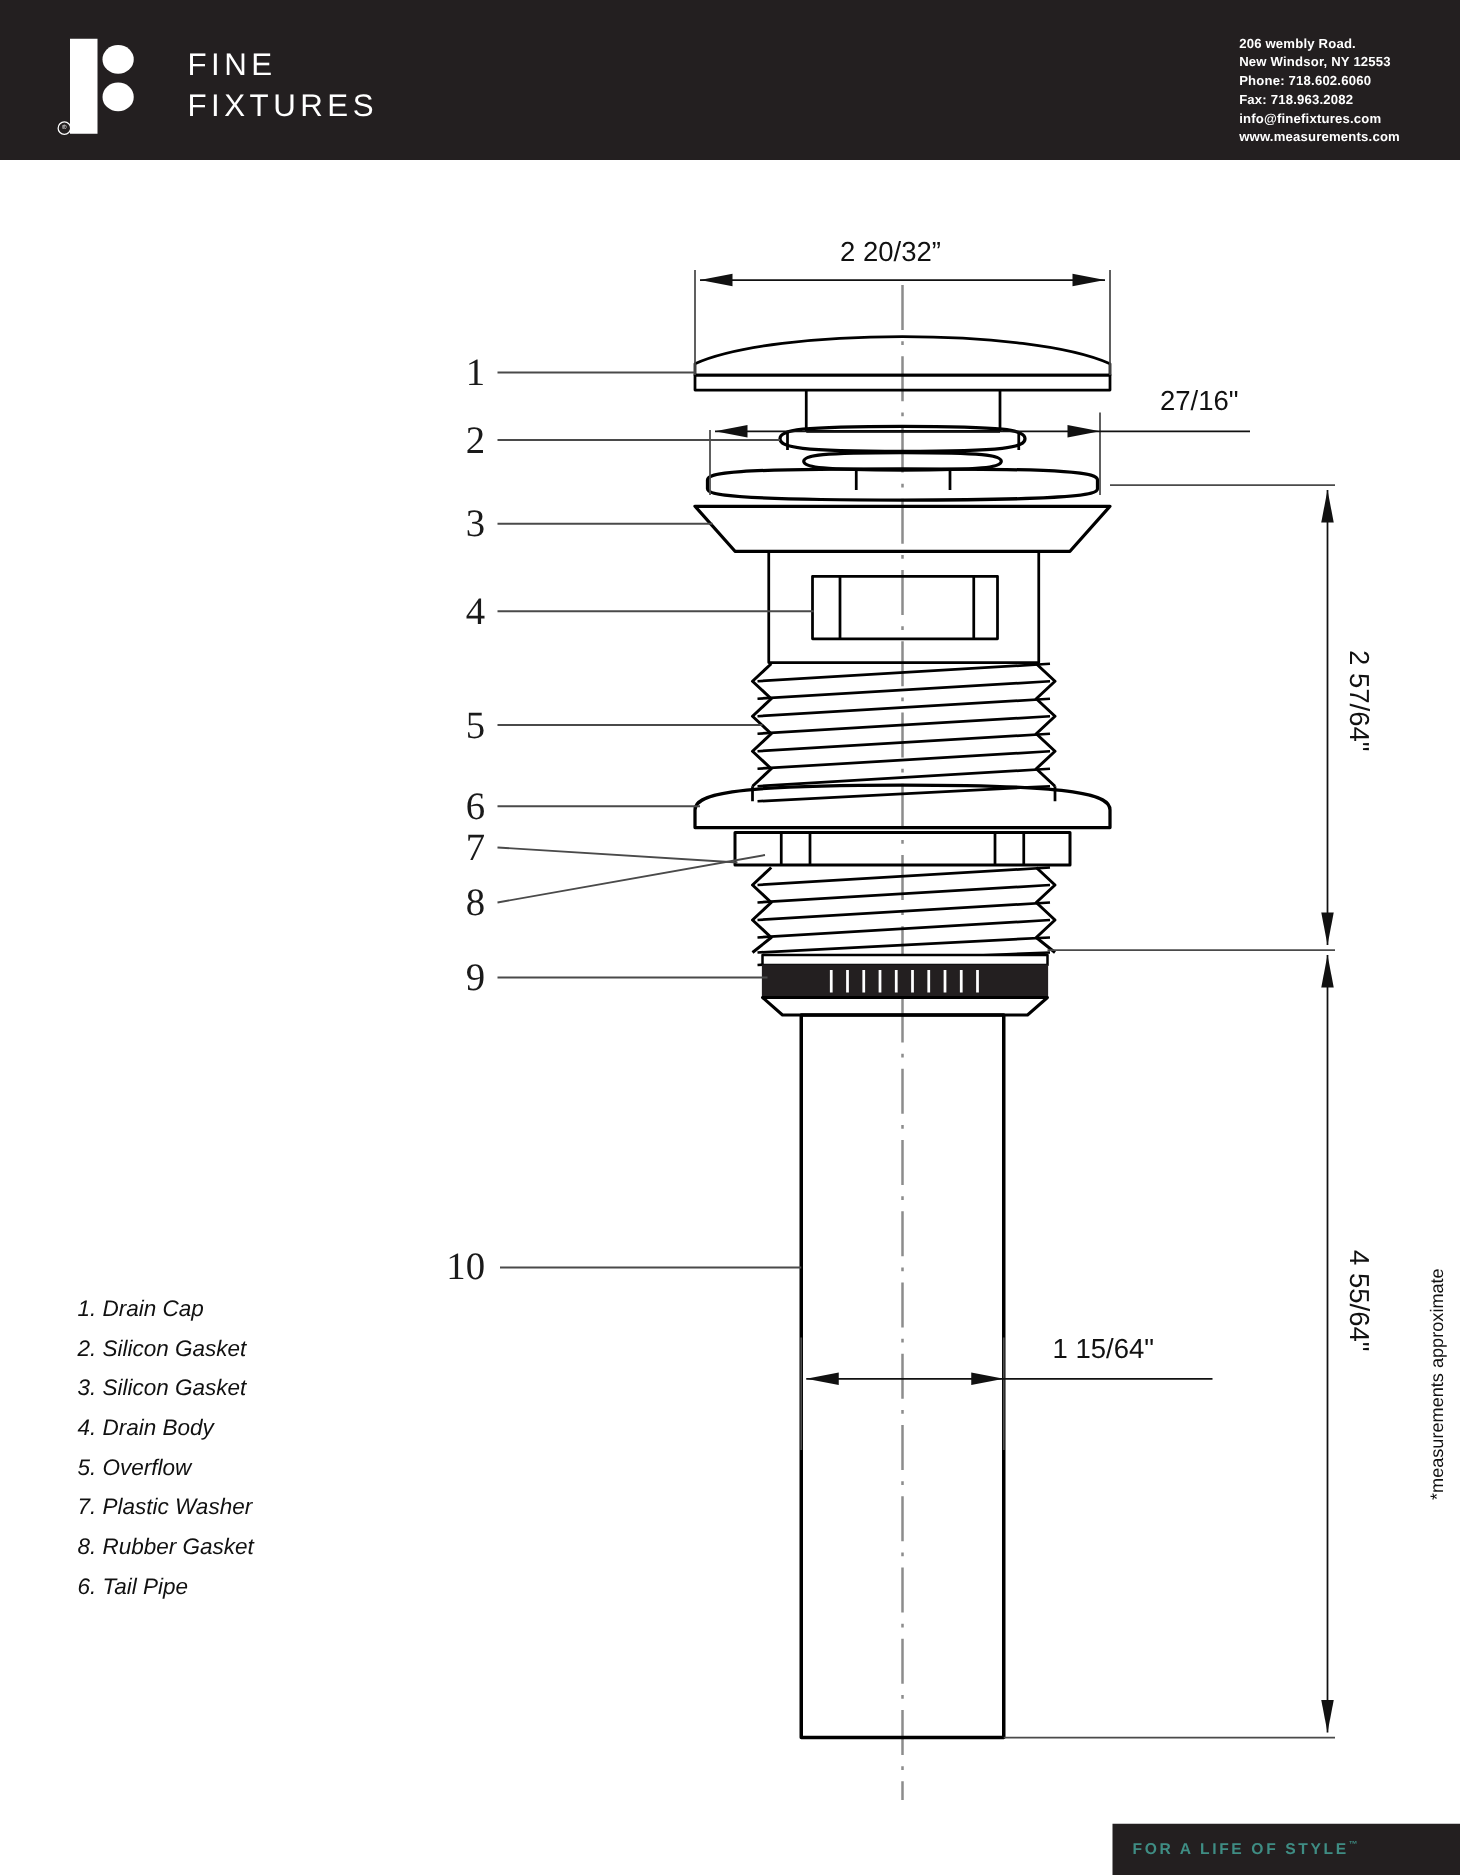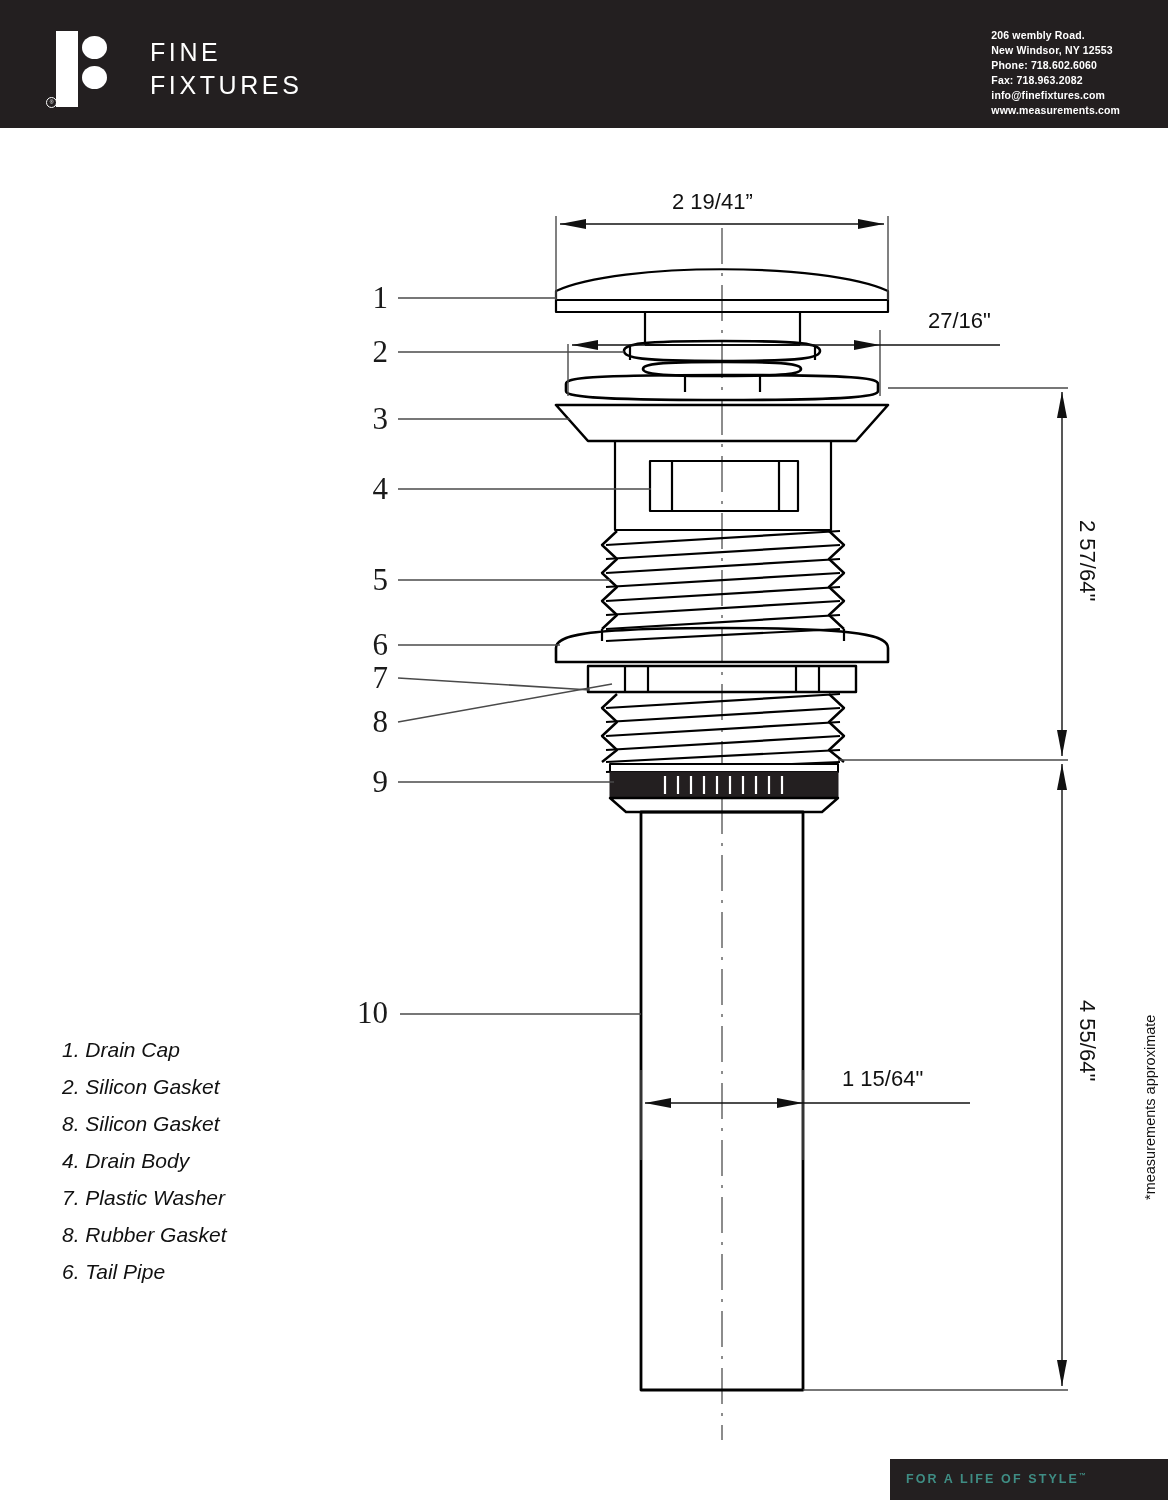--- a/index.html
+++ b/index.html
@@ -19,21 +19,21 @@
 
   #contact{position:absolute;right:48px;top:28px;text-align:left;color:#ffffff;font-size:10.5px;font-weight:bold;line-height:1.42;letter-spacing:.15px;}
 
   
   #footer{position:absolute;left:890px;top:1459px;width:278px;height:41px;background:#231f20;}
   #footer-text{position:absolute;left:16px;top:13px;color:#3f8d84;font-size:12.5px;letter-spacing:2.1px;font-weight:bold;}
   #footer-text sup{font-size:7px;letter-spacing:0;}
 
   
   #parts-list{position:absolute;left:62px;top:1032px;}
-  .part-item{font-style:italic;font-size:21px;color:#111;line-height:1.76;white-space:nowrap;font-family:"Liberation Sans",sans-serif;}
+  .part-item{font-style:italic;font-size:18px;color:#111;line-height:1.76;white-space:nowrap;font-family:"Liberation Sans",sans-serif;}
 
   
   .callout-num{position:absolute;font-size:31px;color:#1a1a1a;font-family:"Liberation Serif",serif;text-align:right;}
 
   
   .dim-text{position:absolute;font-size:22px;color:#111;white-space:nowrap;font-family:"Liberation Sans",sans-serif;}
   .dim-vert{position:absolute;font-size:22px;color:#111;white-space:nowrap;transform-origin:0 0;transform:rotate(90deg);font-family:"Liberation Sans",sans-serif;}
   #approx-note{position:absolute;left:1142px;top:1200px;font-size:14.5px;color:#111;white-space:nowrap;transform-origin:0 0;transform:rotate(-90deg);}
 
   svg{position:absolute;left:0;top:0;}
@@ -226,32 +226,33 @@
 <div class="callout-num" style="left:336px;top:334px;width:52px;">2</div>
 <div class="callout-num" style="left:336px;top:401px;width:52px;">3</div>
 <div class="callout-num" style="left:336px;top:471px;width:52px;">4</div>
 <div class="callout-num" style="left:336px;top:562px;width:52px;">5</div>
 <div class="callout-num" style="left:336px;top:627px;width:52px;">6</div>
 <div class="callout-num" style="left:336px;top:660px;width:52px;">7</div>
 <div class="callout-num" style="left:336px;top:704px;width:52px;">8</div>
 <div class="callout-num" style="left:336px;top:764px;width:52px;">9</div>
 <div class="callout-num" style="left:320px;top:995px;width:68px;">10</div>
 
-<div class="dim-text" style="left:672px;top:189px;">2 19/41”</div>
+<div class="dim-text" style="left:672px;top:189px;">2 20/32”</div>
 <div class="dim-text" style="left:928px;top:308px;">27/16"</div>
 <div class="dim-text" style="left:842px;top:1066px;">1 15/64"</div>
 <div class="dim-vert" style="left:1100px;top:520px;">2 57/64"</div>
 <div class="dim-vert" style="left:1100px;top:1000px;">4 55/64"</div>
 <div id="approx-note">*measurements approximate</div>
 
 <div id="parts-list">
   <div class="part-item">1. Drain Cap</div>
   <div class="part-item">2. Silicon Gasket</div>
-  <div class="part-item">8. Silicon Gasket</div>
+  <div class="part-item">3. Silicon Gasket</div>
   <div class="part-item">4. Drain Body</div>
+  <div class="part-item">5. Overflow</div>
   <div class="part-item">7. Plastic Washer</div>
   <div class="part-item">8. Rubber Gasket</div>
   <div class="part-item">6. Tail Pipe</div>
 </div>
 
 <div id="footer">
   <div id="footer-text">
     <span>FOR A LIFE OF STYLE</span><sup>™</sup>
   </div>
 </div>

